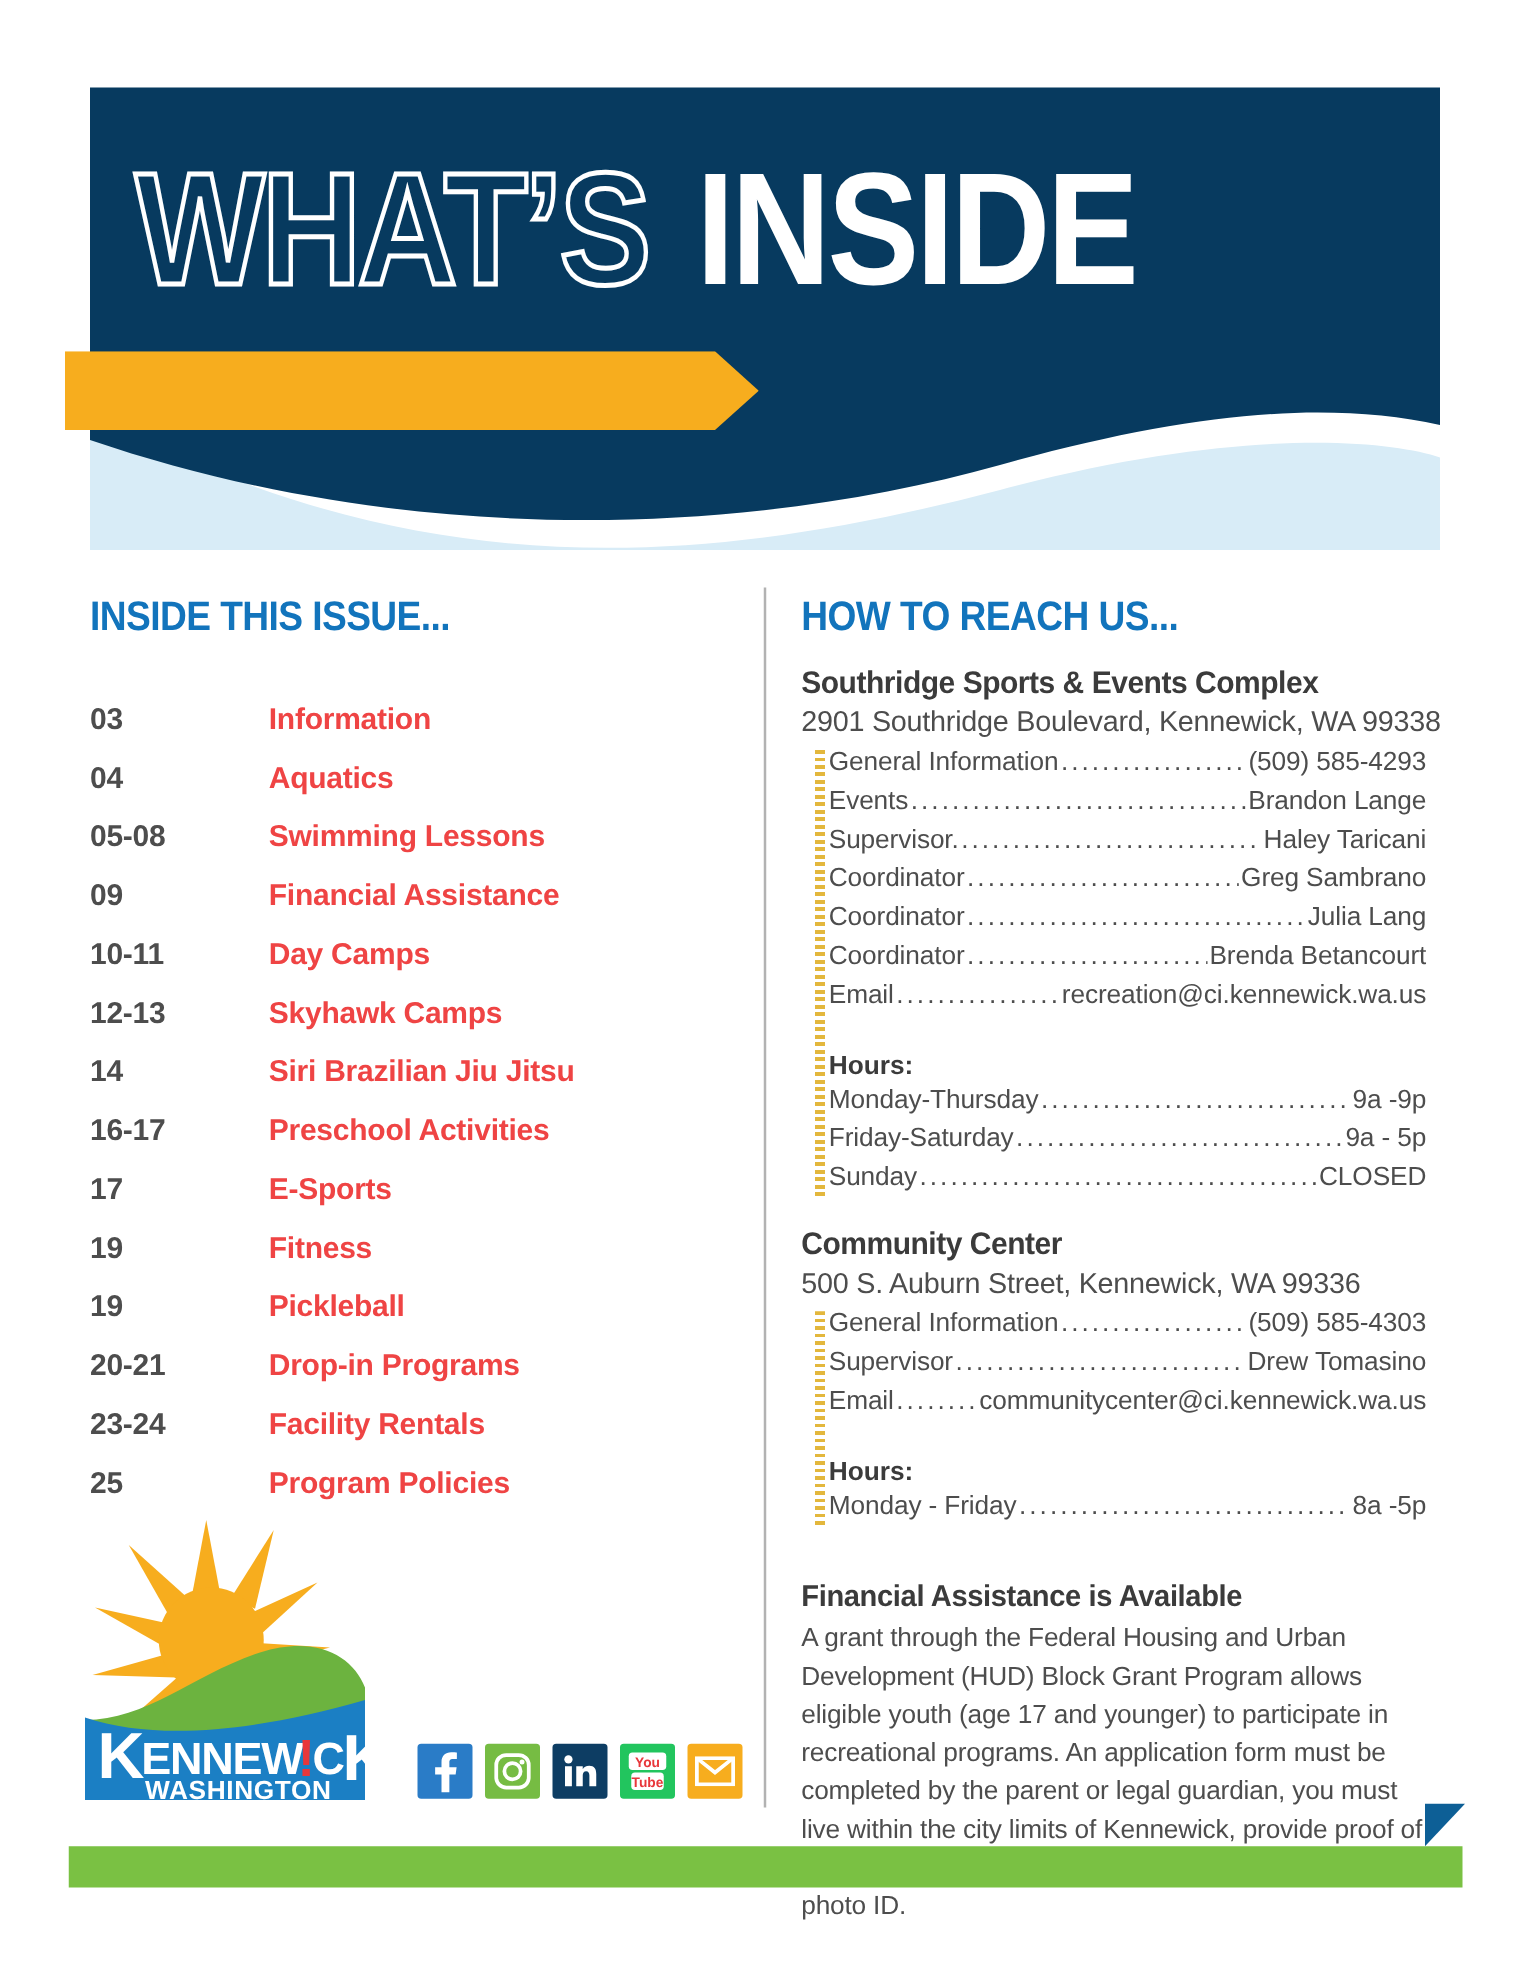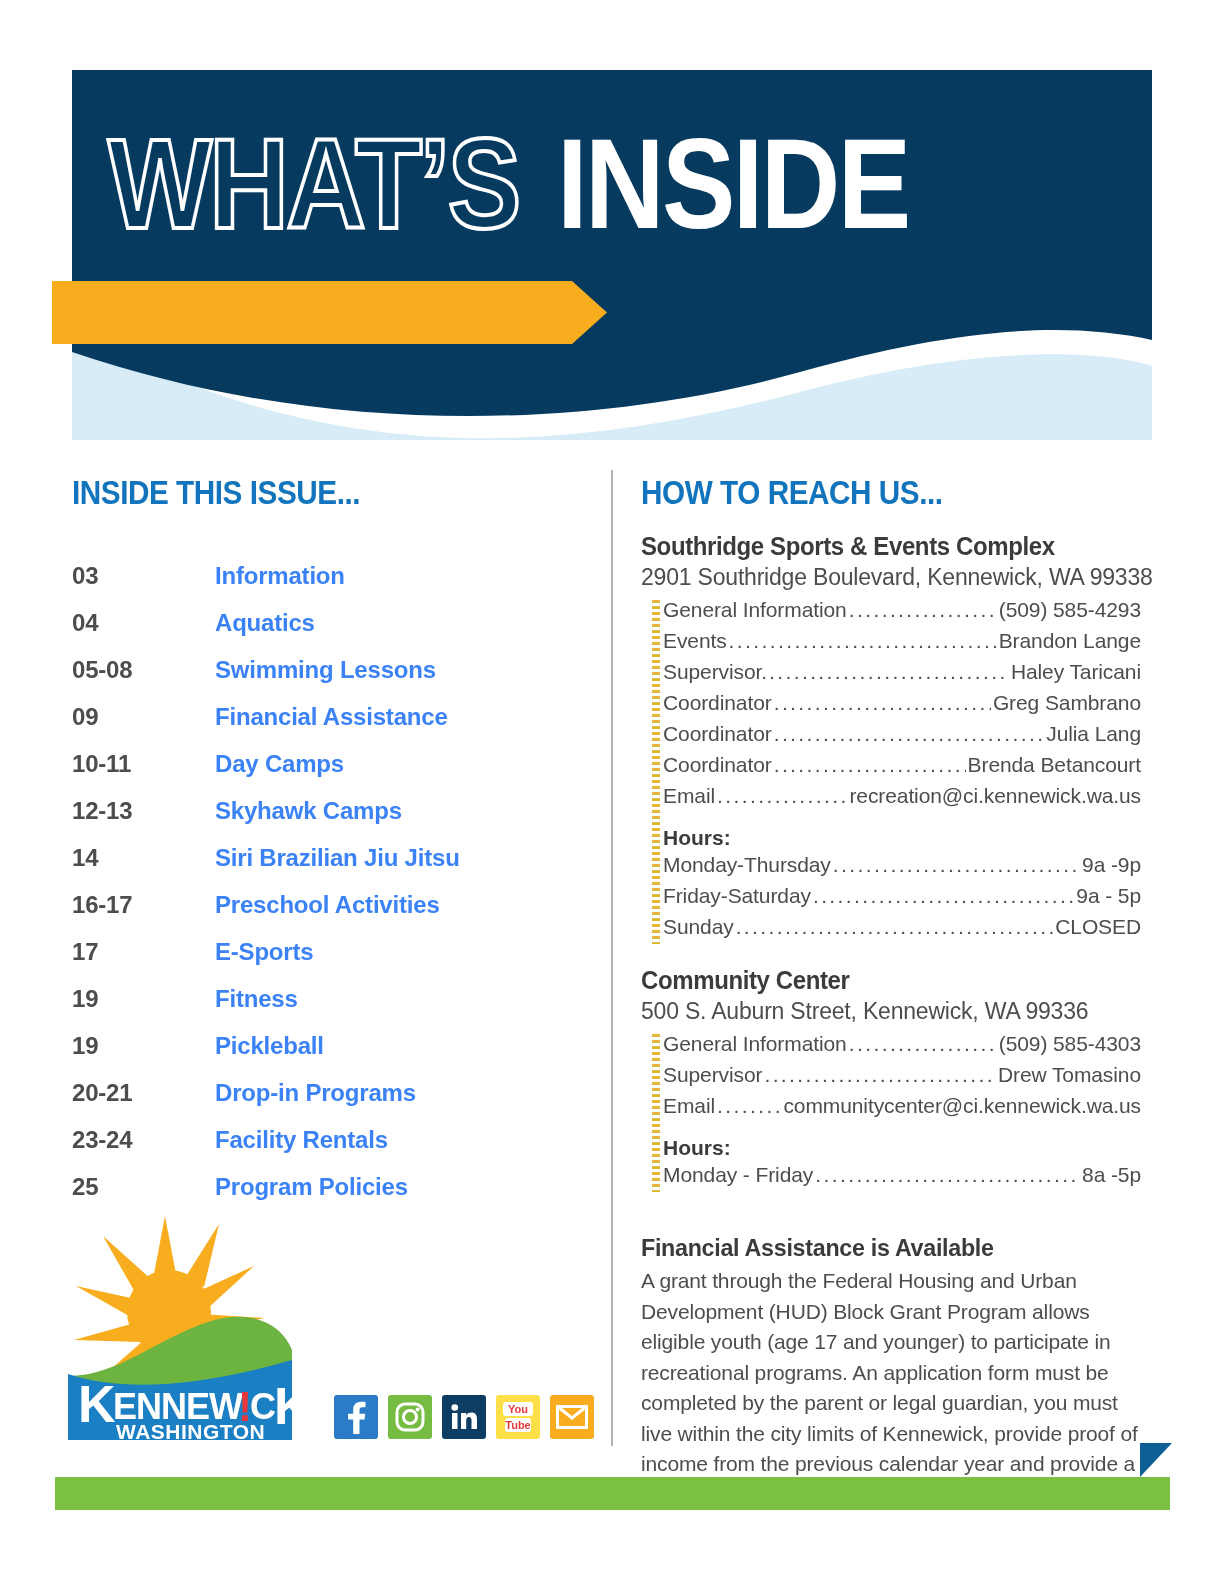--- a/index.html
+++ b/index.html
@@ -120,21 +120,21 @@
     width: 143px;
     flex: 0 0 143px;
     font-size: 24px;
     font-weight: bold;
     color: #4d4d4d;
     letter-spacing: -0.2px;
   }
   .toc-title {
     font-size: 24px;
     font-weight: bold;
-    color: #3b82f6;
+    color: #ef4444;
     letter-spacing: -0.2px;
     white-space: nowrap;
   }
 
   
   #city-logo {
     position: absolute;
     left: 68px;
     top: 1208px;
     width: 252px;
@@ -154,21 +154,21 @@
     height: 44px;
     border-radius: 3px;
     display: flex;
     align-items: center;
     justify-content: center;
     overflow: hidden;
   }
   .sb-facebook  { background: #2a7cc7; }
   .sb-instagram { background: #76bc43; }
   .sb-linkedin  { background: #0d3d63; }
-  .sb-youtube   { background: #fde047; }
+  .sb-youtube   { background: #22c55e; }
   .sb-email     { background: #f7ad1e; }
 
   
   #right-col {
     position: absolute;
     left: 641px;
     top: 474px;
     width: 500px;
   }
   .venue-block { margin-top: 20px; }
@@ -225,21 +225,21 @@
     font-size: 21px;
     letter-spacing: 2.4px;
   }
   .c-val { flex: 0 0 auto; white-space: nowrap; }
   .hours-label {
     font-size: 21px;
     font-weight: bold;
     color: #3b3b3b;
     height: 31px;
     line-height: 31px;
-    margin-top: 7px;
+    margin-top: 22px;
   }
 
   #fin-block { margin-top: 40px; }
   #fin-head {
     font-size: 24px;
     font-weight: bold;
     color: #3b3b3b;
     letter-spacing: -0.3px;
     transform: scaleX(0.97);
     transform-origin: left center;

